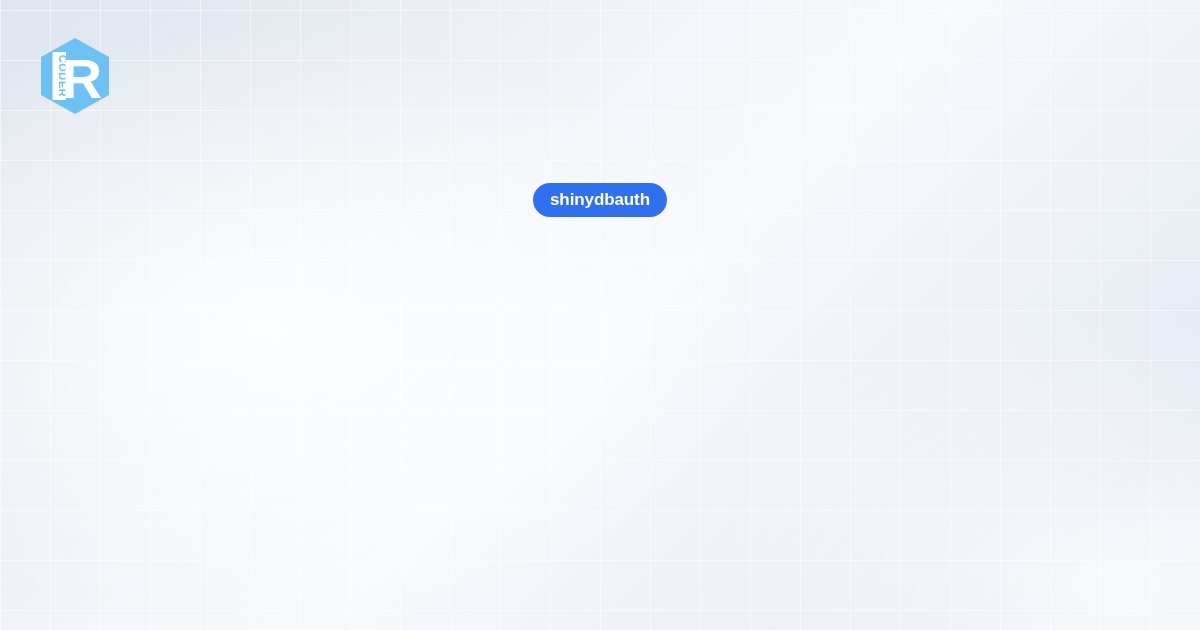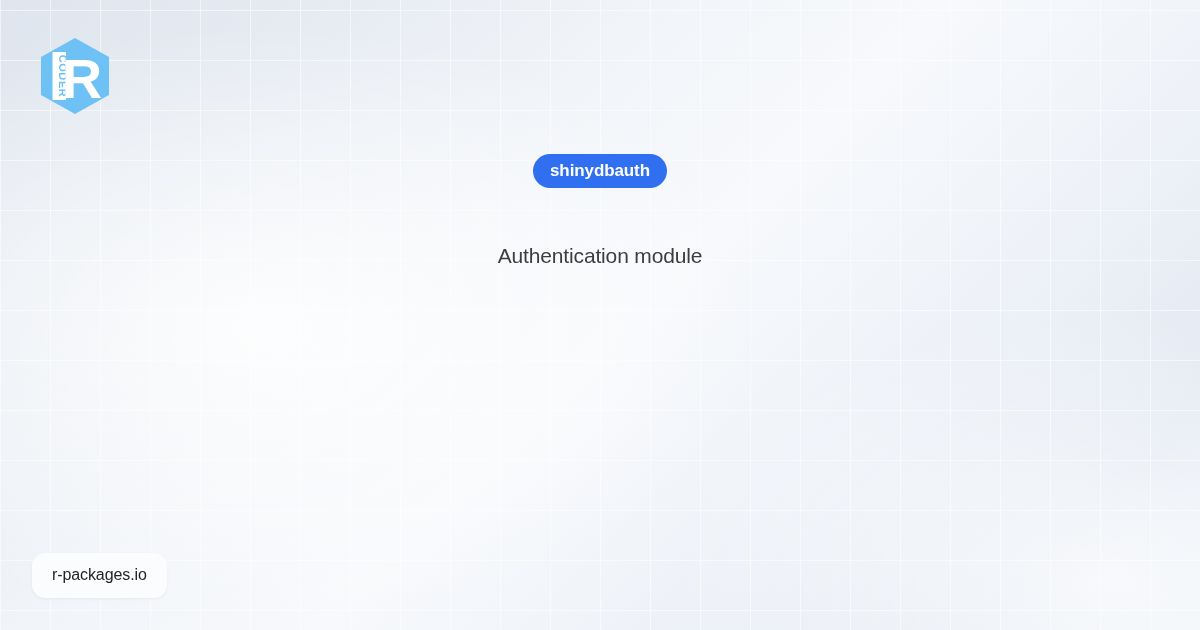--- a/index.html
+++ b/index.html
@@ -158,19 +158,17 @@
 
       <text x="44" y="62" fill="#ffffff" font-family="'Liberation Sans', sans-serif" font-size="56" font-weight="bold" text-anchor="middle">R</text>
     </svg>
   </div>
 
   <div class="center">
 
     <span class="badge">shinydbauth</span>
 
 
-    <p class="subtitle">Authentication module</p>
 
   </div>
 
-  <div class="site-chip">r-packages.io</div>
 
 </div>
 
 </body></html>

